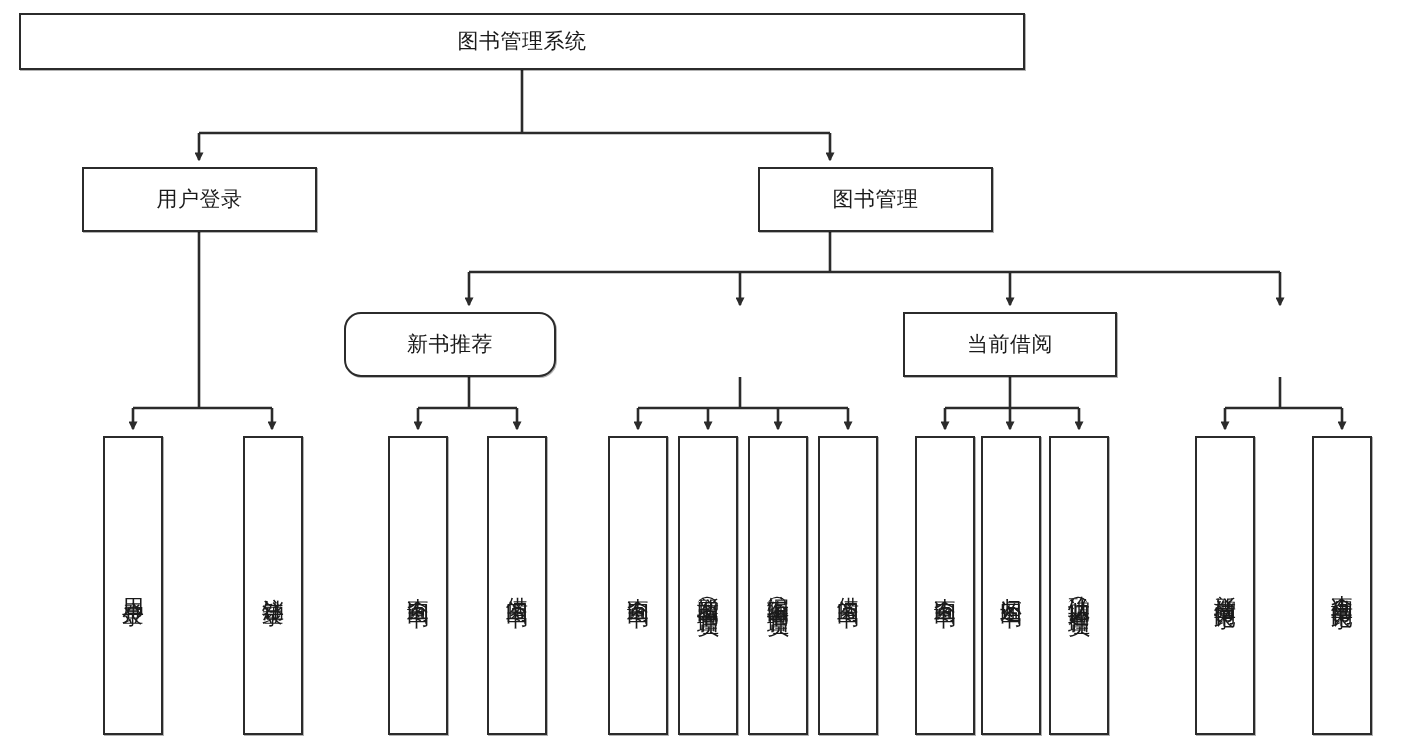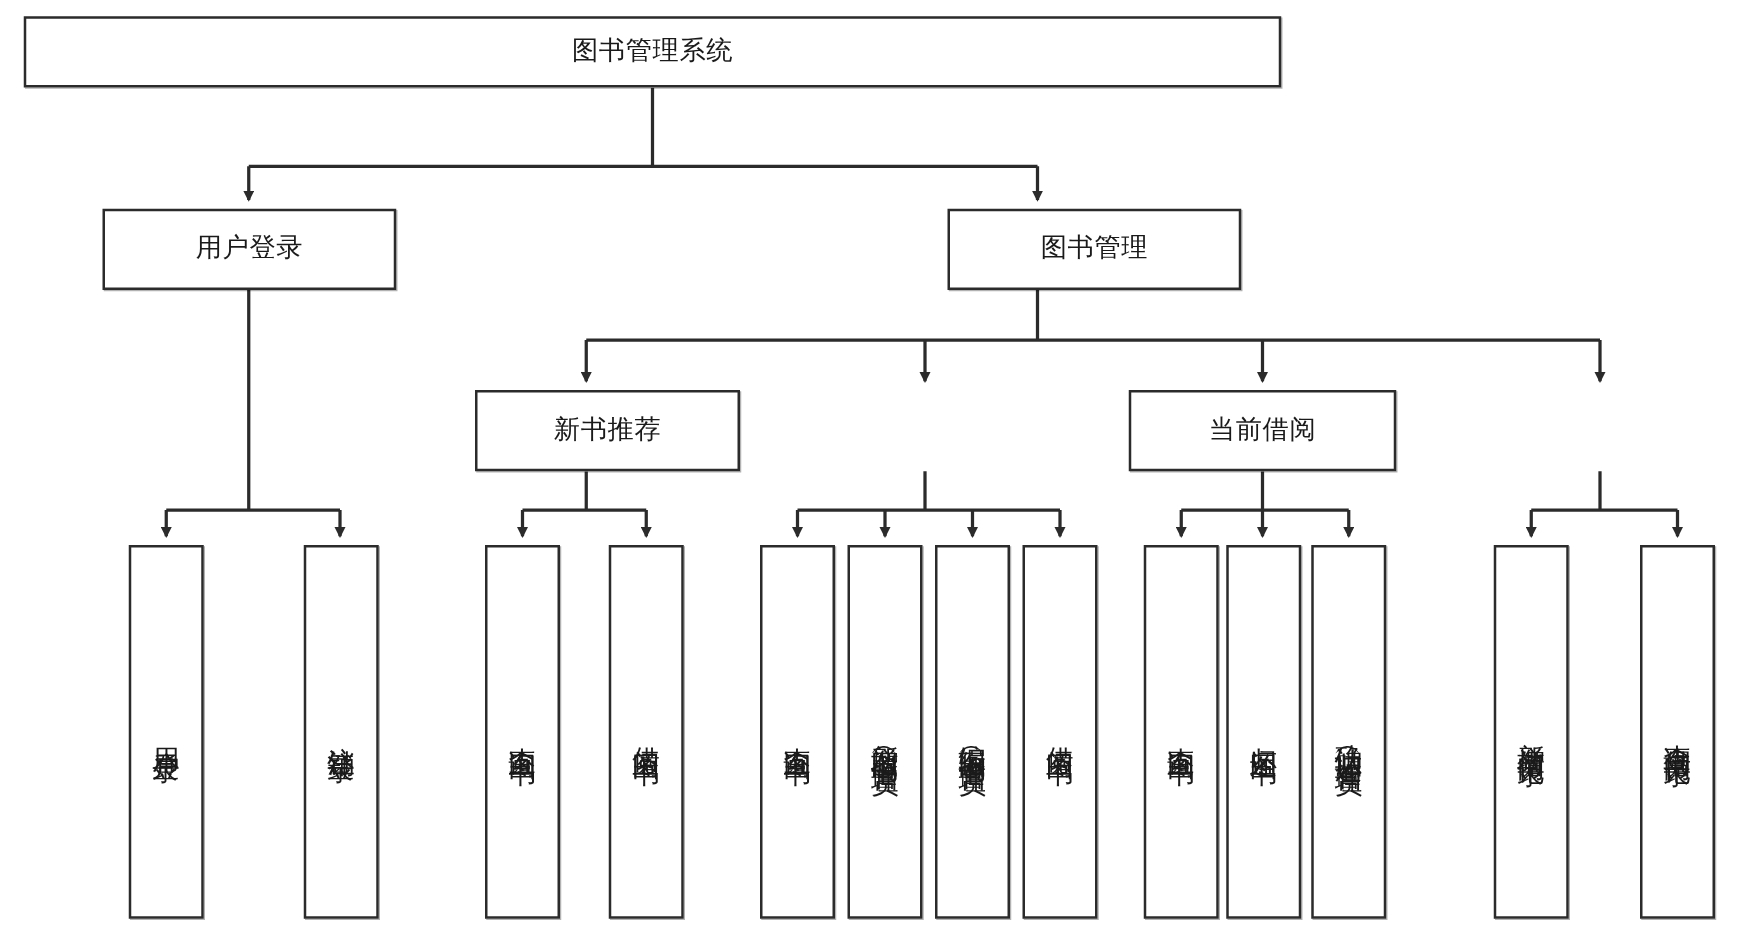--- a/index.html
+++ b/index.html
@@ -145,21 +145,21 @@
   </div>
 
   <div class="node horiz" style="left:82px; top:167px; width:235px; height:65px;">
     <span class="label">用户登录</span>
   </div>
 
   <div class="node horiz" style="left:712px; top:167px; width:235px; height:65px;margin-left:46px;">
     <span class="label">图书管理</span>
   </div>
 
-  <div class="node horiz" style="left:380px; top:312px; width:212px; height:65px;">
+  <div class="node horiz" style="left:344px; top:312px; width:212px; height:65px;border-radius:17px;">
     <span class="label">新书推荐</span>
   </div>
 
 
   <div class="node horiz" style="left:903px; top:312px; width:214px; height:65px;">
     <span class="label">当前借阅</span>
   </div>
 
 
   <div class="node vert" style="left:103px; top:436px; width:60px; height:299px;">

